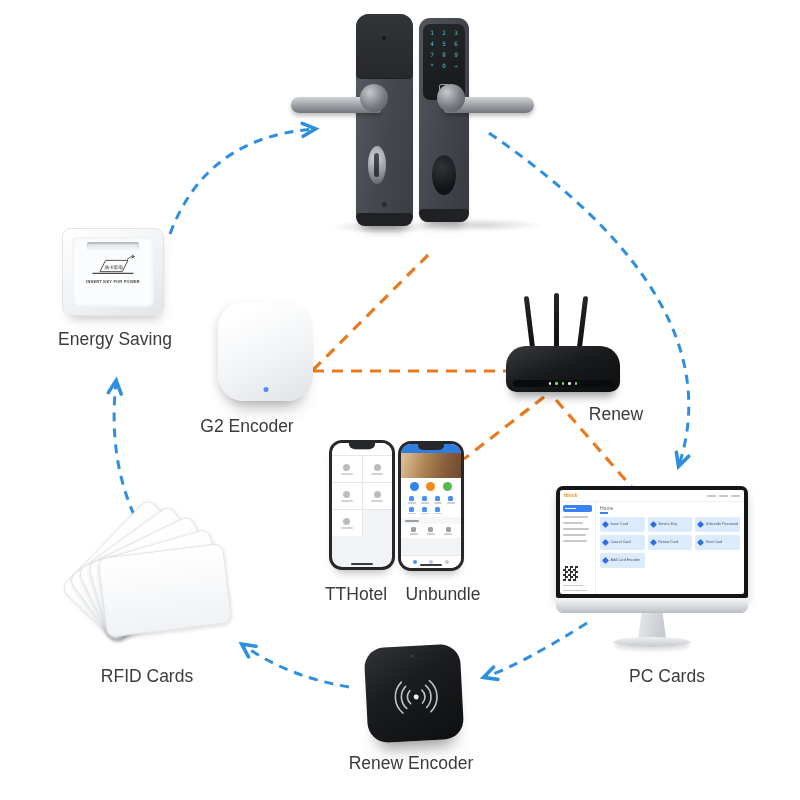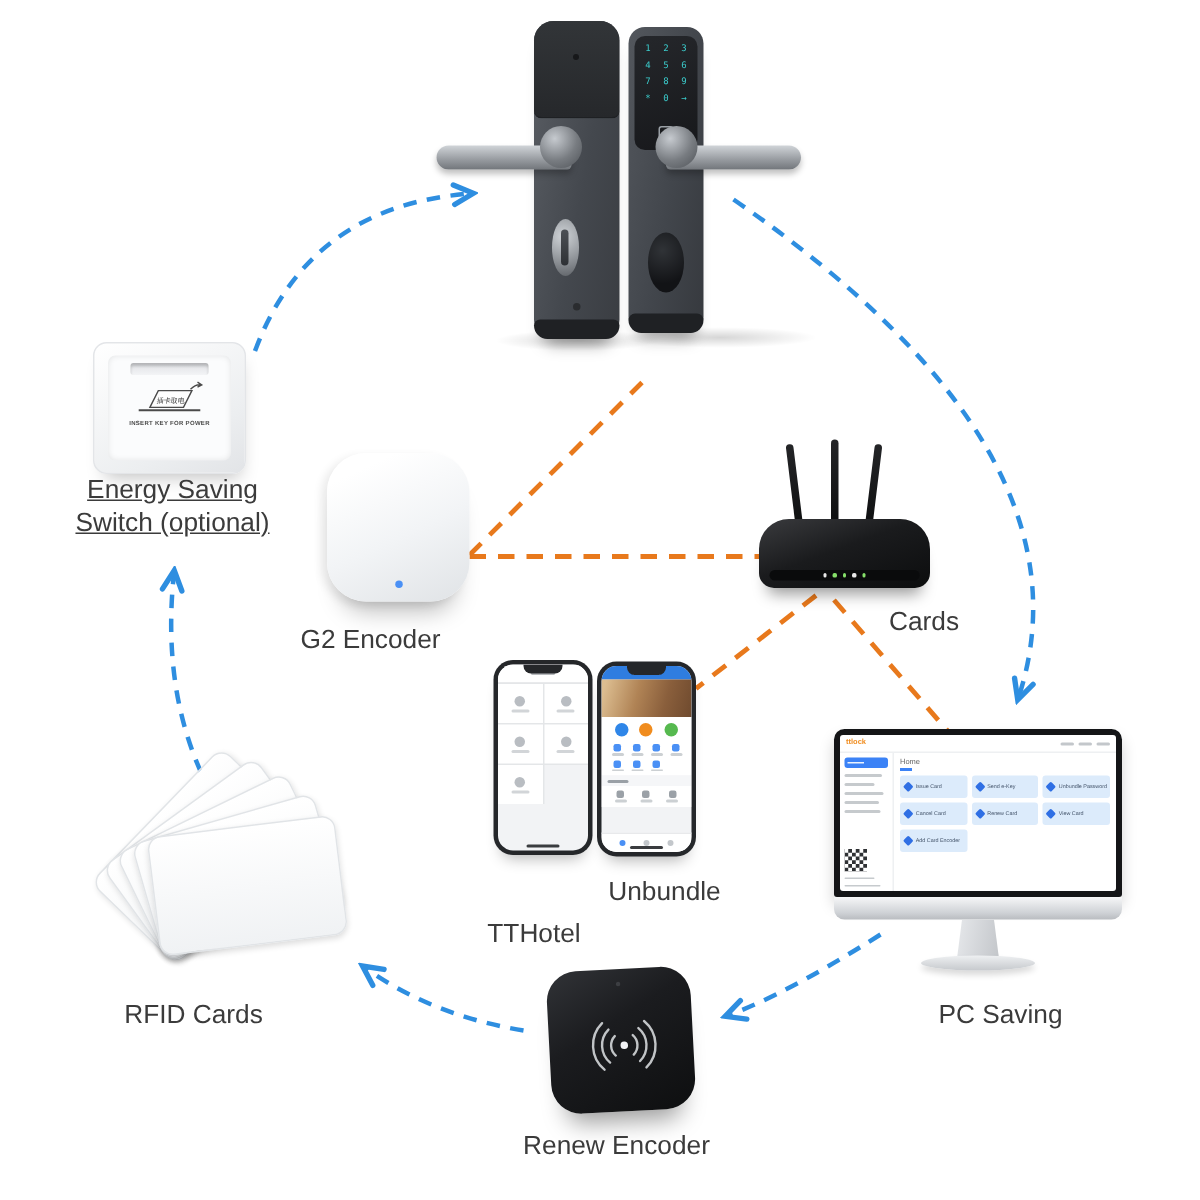--- a/index.html
+++ b/index.html
@@ -455,25 +455,24 @@
             </div>
           </div>
         </div>
       </div>
     </div>
     <div class="abs comp monitor-chin"></div>
     <div class="abs comp monitor-neck"></div>
     <div class="abs comp monitor-base"></div>
   </div>
 
-  <div class="label label-multi" style="left:115px;top:315px;text-decoration:underline;">
+  <div class="label label-multi" style="left:115px;top:328px;">
     <div>Energy Saving</div>
-    <div>Switch (optional)</div>
   </div>
   <div class="label" style="left:247px;top:416px;">G2 Encoder</div>
-  <div class="label" style="left:616px;top:404px;">Cards</div>
-  <div class="label" style="left:356px;top:612px;text-align:center;">TTHotel</div>
+  <div class="label" style="left:616px;top:404px;">Renew</div>
+  <div class="label" style="left:356px;top:584px;text-align:center;">TTHotel</div>
   <div class="label" style="left:443px;top:584px;">Unbundle</div>
-  <div class="label" style="left:129px;top:666px;text-align:right;">RFID Cards</div>
+  <div class="label" style="left:147px;top:666px;text-align:right;">RFID Cards</div>
   <div class="label" style="left:411px;top:753px;">Renew Encoder</div>
-  <div class="label" style="left:667px;top:666px;">PC Saving</div>
+  <div class="label" style="left:667px;top:666px;">PC Cards</div>
 
 </div>
 
 </body></html>

